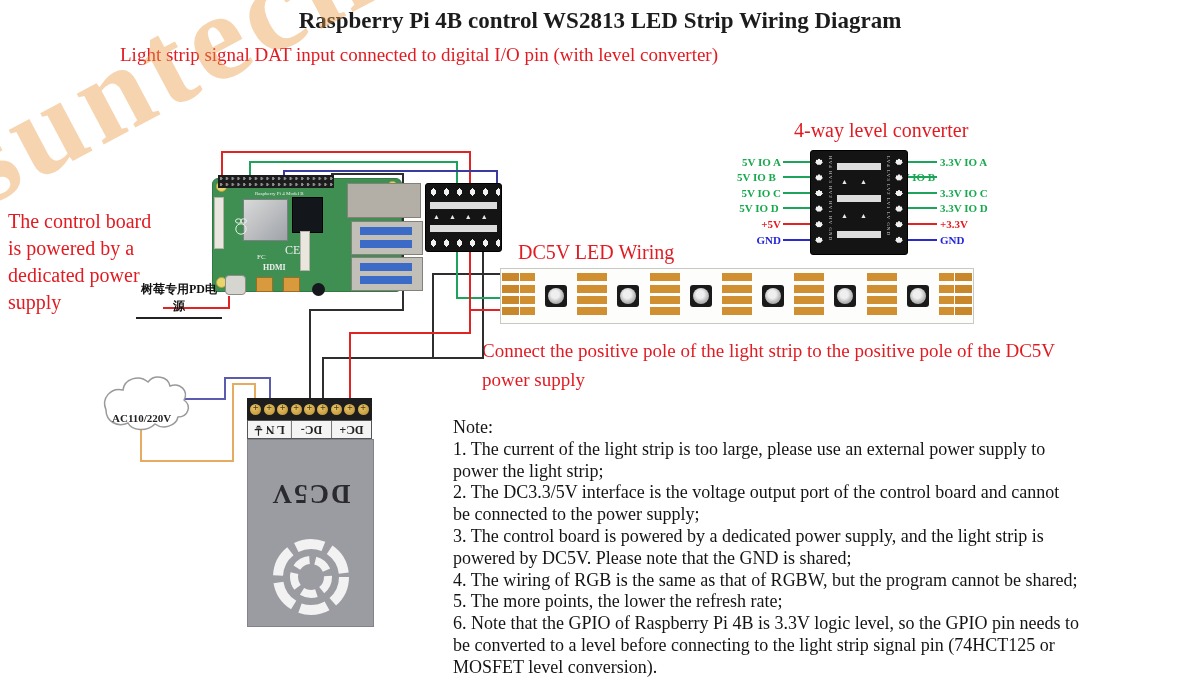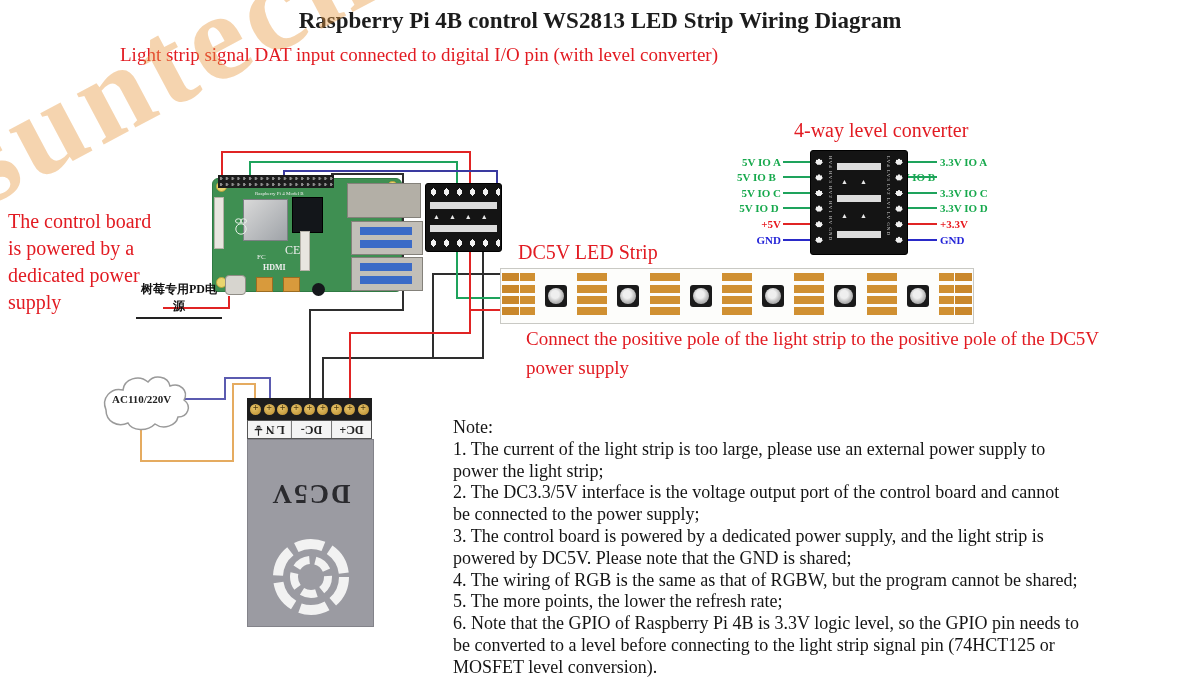--- a/index.html
+++ b/index.html
@@ -57,21 +57,21 @@
   .pl-green{color:#17a94d;} .pl-red{color:#e8191f;text-align:center;} .pl-blue{color:#2323d8;}
   
   .strip{left:500px;top:268px;width:472px;height:54px;background:#fdfdfb;border:1px solid #c9c9c4;z-index:2;display:flex;align-items:center;}
   .endpads{width:17px;height:46px;margin:0 1px;background:repeating-linear-gradient(180deg,#c9872b 0 8px,#fdfdfb 8px 11.5px);}
   .seg{flex:1;display:flex;align-items:center;justify-content:space-between;}
   .pgcol{width:15px;height:46px;background:repeating-linear-gradient(180deg,#d09032 0 8px,transparent 8px 11.5px);}
   .led{width:22px;height:22px;background:#1a1a1a;border-radius:3px;position:relative;}
   .led::after{content:"";position:absolute;left:3px;top:3px;width:16px;height:16px;border-radius:50%;
               background:radial-gradient(circle at 45% 40%,#efefef 30%,#b9b9b9 60%,#8d8d8d 100%);}
   
-  .ac-label{left:112px;top:393px;font-size:11px;font-weight:700;color:#222;z-index:3;}
+  .ac-label{left:112px;top:412px;font-size:11px;font-weight:700;color:#222;z-index:3;}
   .psu-term{left:247px;top:398px;width:125px;height:22px;background:#1d1d1d;z-index:2;display:flex;align-items:center;justify-content:space-around;padding:0 2px;box-sizing:border-box;}
   .screw{width:11px;height:11px;border-radius:50%;background:radial-gradient(circle at 40% 35%,#e8c56a,#b98c2e);position:relative;}
   .screw::after{content:"+";position:absolute;left:0;top:-2px;width:11px;text-align:center;font-size:10px;color:#4d3a10;font-weight:700;}
   .psu-labels{left:247px;top:420px;width:125px;height:19px;z-index:2;display:flex;background:#f4f4f4;border:1px solid #555;box-sizing:border-box;}
   .psu-cell{flex:1;display:flex;align-items:center;justify-content:center;font-size:12px;font-weight:700;color:#222;
             transform:rotate(180deg);border-left:1px solid #777;}
   .psu-cell:last-child{border-left:none;}
   .psu-body{left:247px;top:439px;width:125px;height:186px;background:#9b9ba2;border:1px solid #83838a;z-index:2;}
   .psu-name{position:absolute;left:0;top:38px;width:100%;text-align:center;font-size:27px;font-weight:700;color:#2a2a2e;
             transform:rotate(180deg);letter-spacing:2px;}
@@ -122,24 +122,24 @@
 
     <path d="M106,410 C101,398 111,387 123,390 C124,379 139,374 148,382 C154,374 168,376 170,386 C180,382 189,391 184,400 C192,406 188,417 178,417 C176,426 163,430 155,424 C147,432 132,431 128,423 C117,428 106,421 106,410 Z" fill="#ffffff" stroke="#9a9a9a" stroke-width="1.5"></path>
   </svg>
 
   <div class="abs title">Raspberry Pi 4B control WS2813 LED Strip Wiring Diagram</div>
   <div class="abs red-note" style="left:120px;top:40px;">Light strip signal DAT input connected to digital I/O pin (with level converter)</div>
   <div class="abs red-note" style="left:8px;top:208px;font-size:20px;line-height:27px;">The control board
 is powered by a
 dedicated power
 supply</div>
-  <div class="abs red-note" style="left:482px;top:324px;margin-left:44px;">Connect the positive pole of the light strip to the positive pole of the DC5V
+  <div class="abs red-note" style="left:482px;top:336px;">Connect the positive pole of the light strip to the positive pole of the DC5V
 power supply</div>
   <div class="abs red-note lc-title" style="left:794px;top:116px;">4-way level converter</div>
-  <div class="abs red-note lc-title" style="left:518px;top:238px;">DC5V LED Strip</div>
+  <div class="abs red-note lc-title" style="left:518px;top:238px;">DC5V LED Wiring</div>
 
   <div class="abs pi-board">
     <span class="hole" style="left:3px;top:2px;"></span>
     <span class="hole" style="right:3px;top:2px;"></span>
     <span class="hole" style="left:3px;bottom:3px;"></span>
     <span class="hole" style="right:3px;bottom:3px;"></span>
     <span class="gpio"></span>
     <span class="pi-micro" style="left:42px;top:12px;font-size:5px;font-weight:400;">Raspberry Pi 4 Model B</span>
     <span class="soc"></span>
     <span class="ram"></span>

